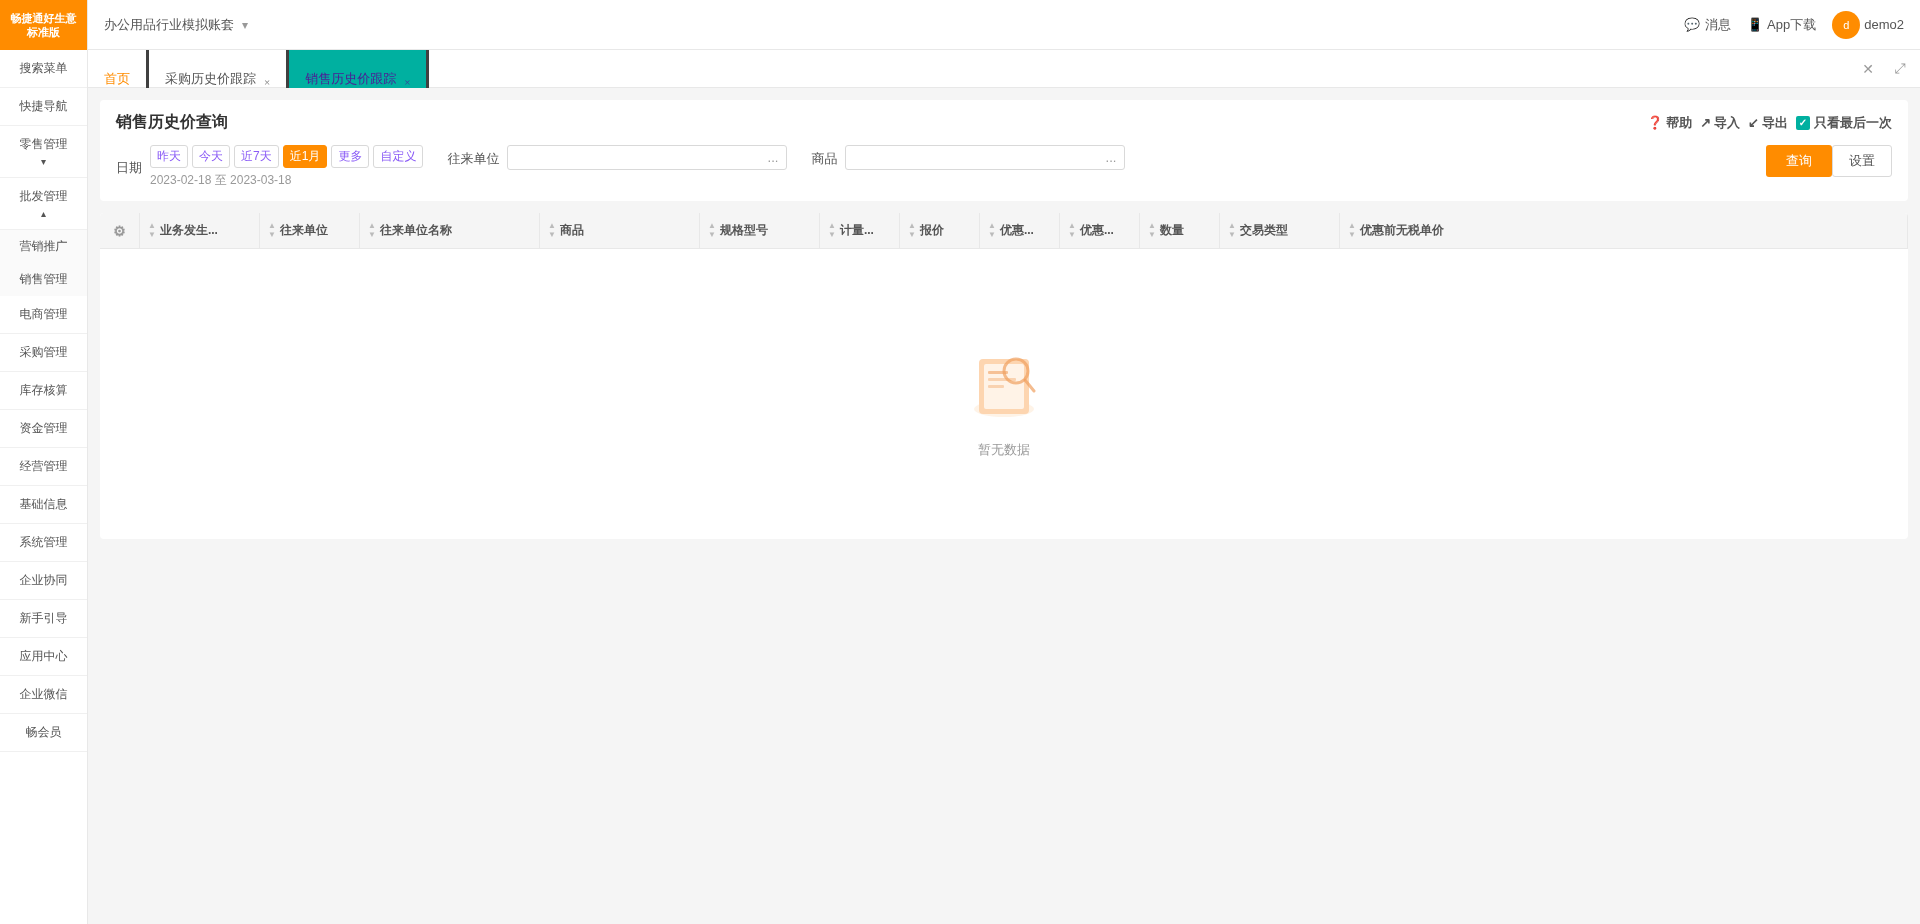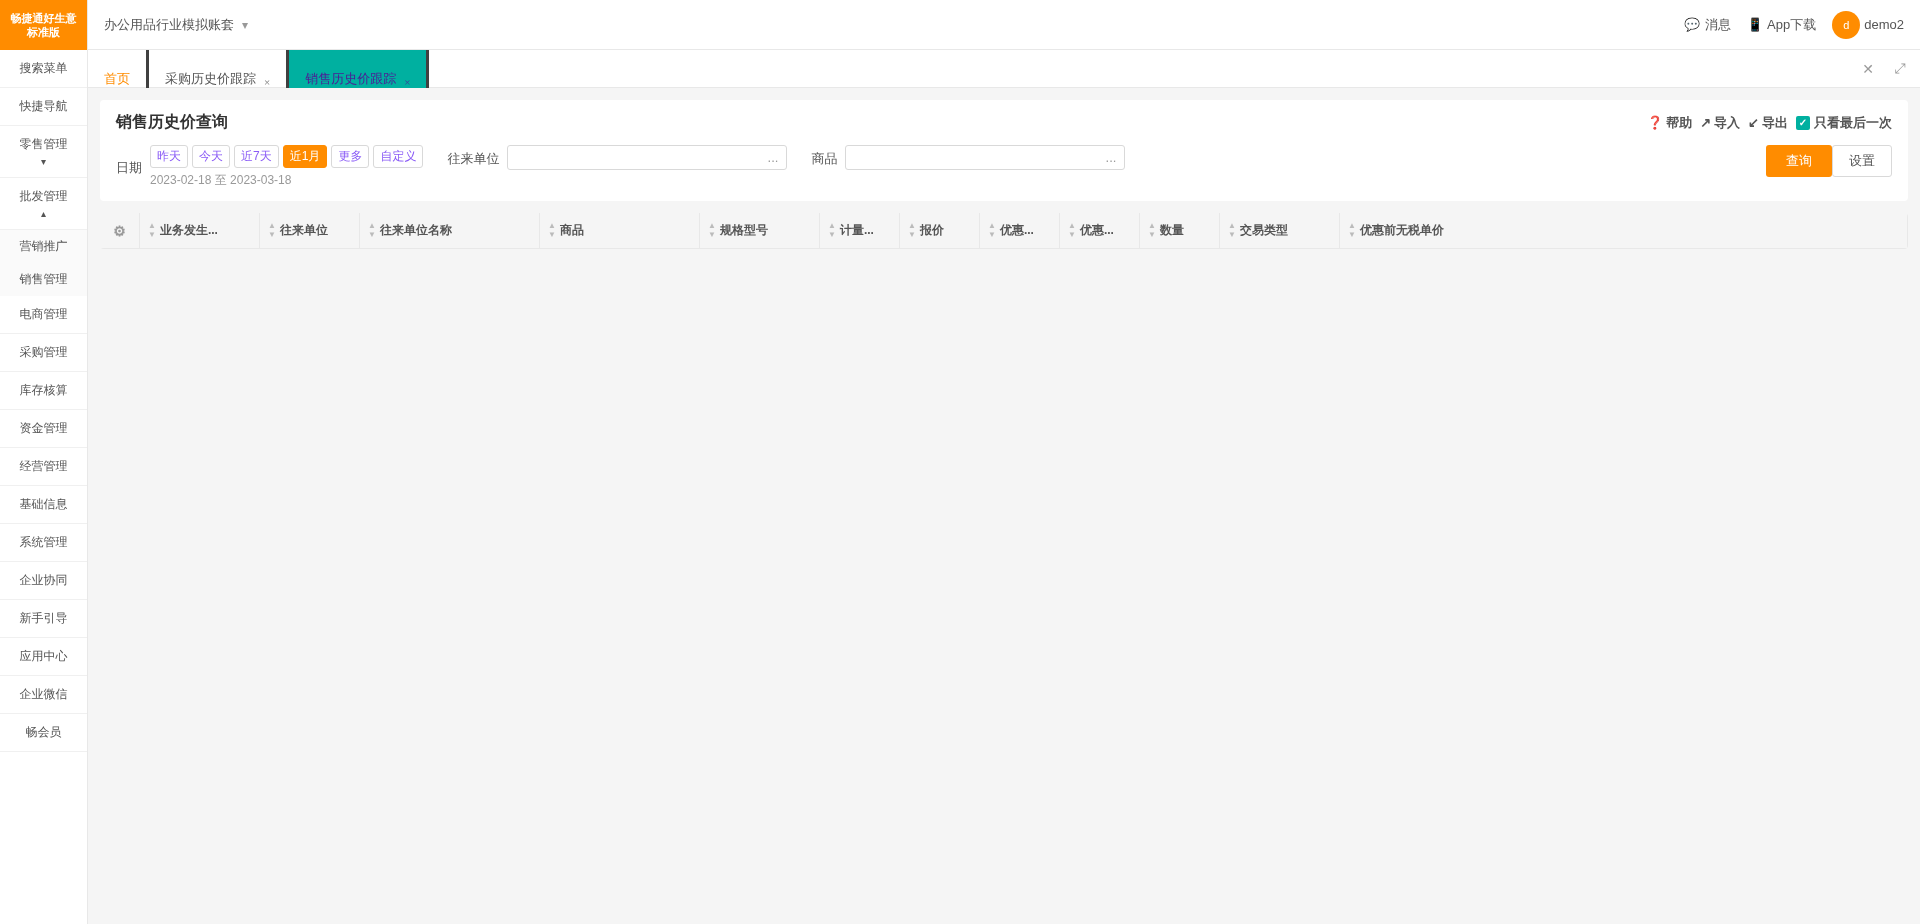--- a/index.html
+++ b/index.html
@@ -321,15 +321,32 @@
         </div>
         <div class="table-col col-notax">
           <div class="sort-arrows">
             <span class="sort-arrow">▲</span>
             <span class="sort-arrow">▼</span>
           </div>
           <span>优惠前无税单价</span>
         </div>
       </div>
 
+      <div class="empty-state">
+        <div class="empty-img">
+          <svg width="100" height="100" viewBox="0 0 100 100" xmlns="http://www.w3.org/2000/svg">
+
+            <ellipse cx="50" cy="80" rx="30" ry="8" fill="#fde8d0" opacity="0.5"></ellipse>
+            <rect x="25" y="30" width="50" height="55" rx="4" fill="#fdd5b0"></rect>
+            <rect x="30" y="35" width="40" height="45" rx="2" fill="#fff" opacity="0.7"></rect>
+            <rect x="34" y="42" width="20" height="3" rx="1" fill="#f0a060" opacity="0.6"></rect>
+            <rect x="34" y="49" width="28" height="3" rx="1" fill="#f0a060" opacity="0.4"></rect>
+            <rect x="34" y="56" width="16" height="3" rx="1" fill="#f0a060" opacity="0.4"></rect>
+
+            <circle cx="62" cy="42" r="12" stroke="#f0a060" stroke-width="3" fill="none" opacity="0.7"></circle>
+            <line x1="71" y1="51" x2="80" y2="62" stroke="#f0a060" stroke-width="3" stroke-linecap="round" opacity="0.7"></line>
+          </svg>
+        </div>
+        <div class="empty-text">暂无数据</div>
+      </div>
     </div>
   </div>
 </div>
 
 </body></html>

